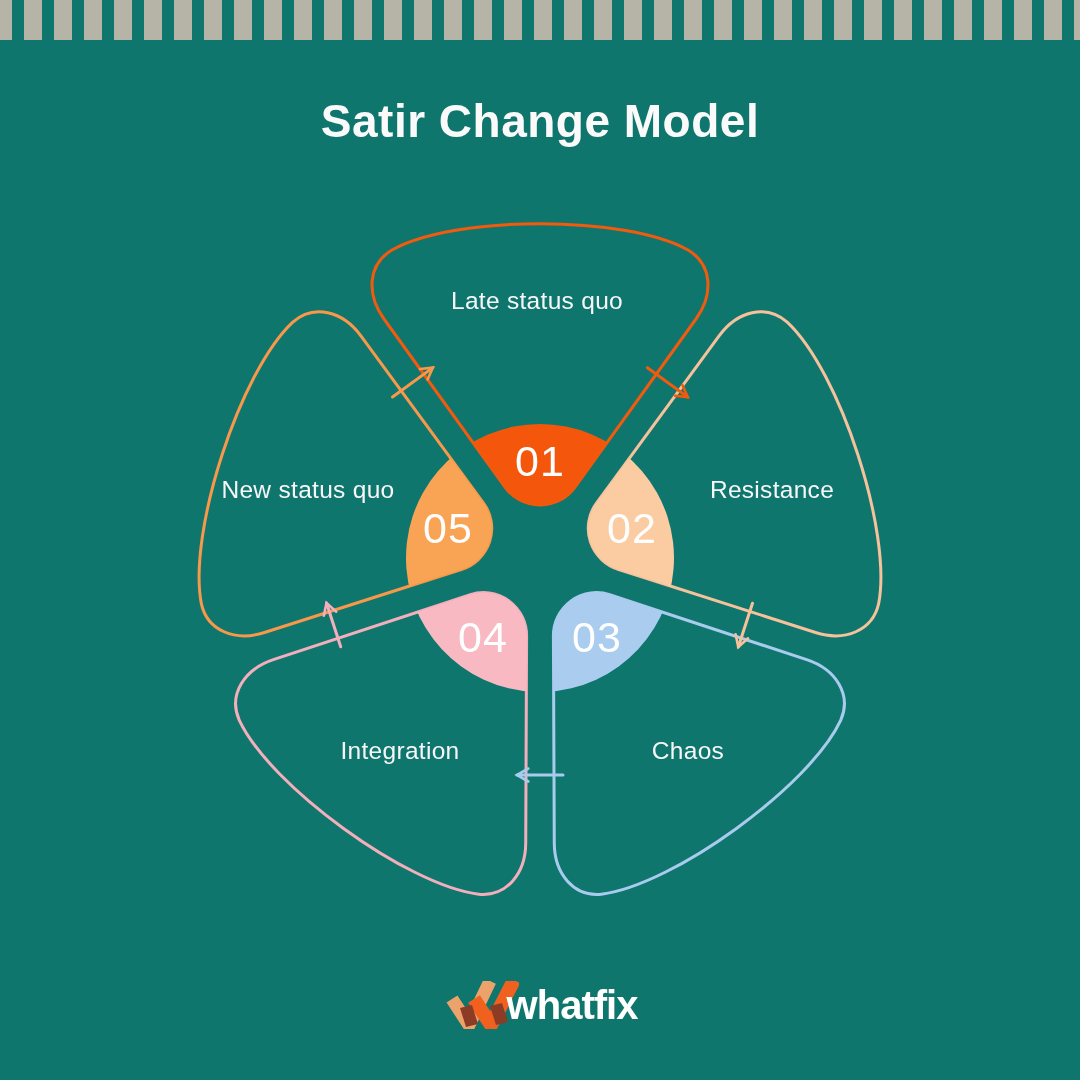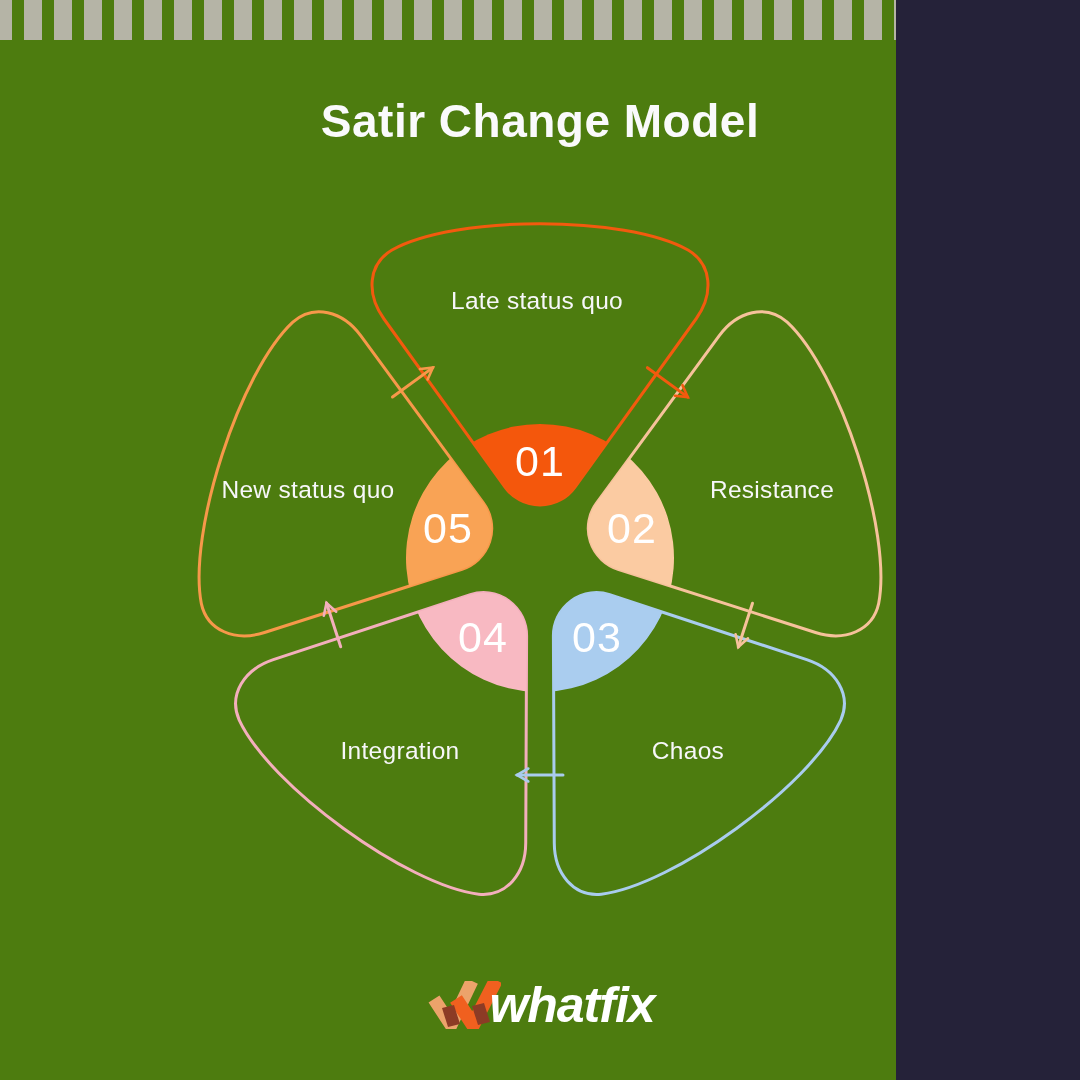--- a/index.html
+++ b/index.html
@@ -1,18 +1,18 @@
 <!DOCTYPE html>
 <html><head>
 <meta charset="utf-8">
 <style>
   html,body{margin:0;padding:0;background:#252239;}
   .canvas{
-    position:relative;width:896px;height:1080px;overflow:hidden;
-    background:#4d7c0f;font-family:"Liberation Sans",sans-serif;
+    position:relative;width:1080px;height:1080px;overflow:hidden;
+    background:#0f766e;font-family:"Liberation Sans",sans-serif;
   }
   .stripes{
     position:absolute;top:0;left:0;width:1080px;height:40px;
     background:repeating-linear-gradient(90deg,#B5B4A6 0 18px,rgba(0,0,0,0) 18px 30px);
     background-position:-6px 0;
   }
   .title{
     position:absolute;top:94px;left:0;width:1080px;margin:0;
     text-align:center;color:#FAFAFB;font-size:46px;line-height:54px;
     font-weight:600;letter-spacing:.5px;
@@ -29,22 +29,22 @@
   .lbl{
     fill:#F7F7F9;font-family:"Liberation Sans",sans-serif;
     font-size:24.5px;font-weight:400;letter-spacing:.3px;
     text-anchor:middle;dominant-baseline:central;
   }
   .logo{
     position:absolute;top:976px;left:0;width:1080px;height:62px;
     display:flex;justify-content:center;align-items:flex-start;
   }
   .logo-text{
-    color:#FFFFFF;font-weight:700;font-style:italic;
-    font-size:50px;line-height:58px;letter-spacing:-1px;margin-left:-12px;
+    color:#FFFFFF;font-weight:700;
+    font-size:40px;line-height:58px;letter-spacing:-1px;margin-left:-12px;
   }
 </style>
 </head>
 <body>
 
 <div class="canvas">
 
   <div class="stripes"></div>
 
   <h1 class="title">Satir Change Model</h1>

